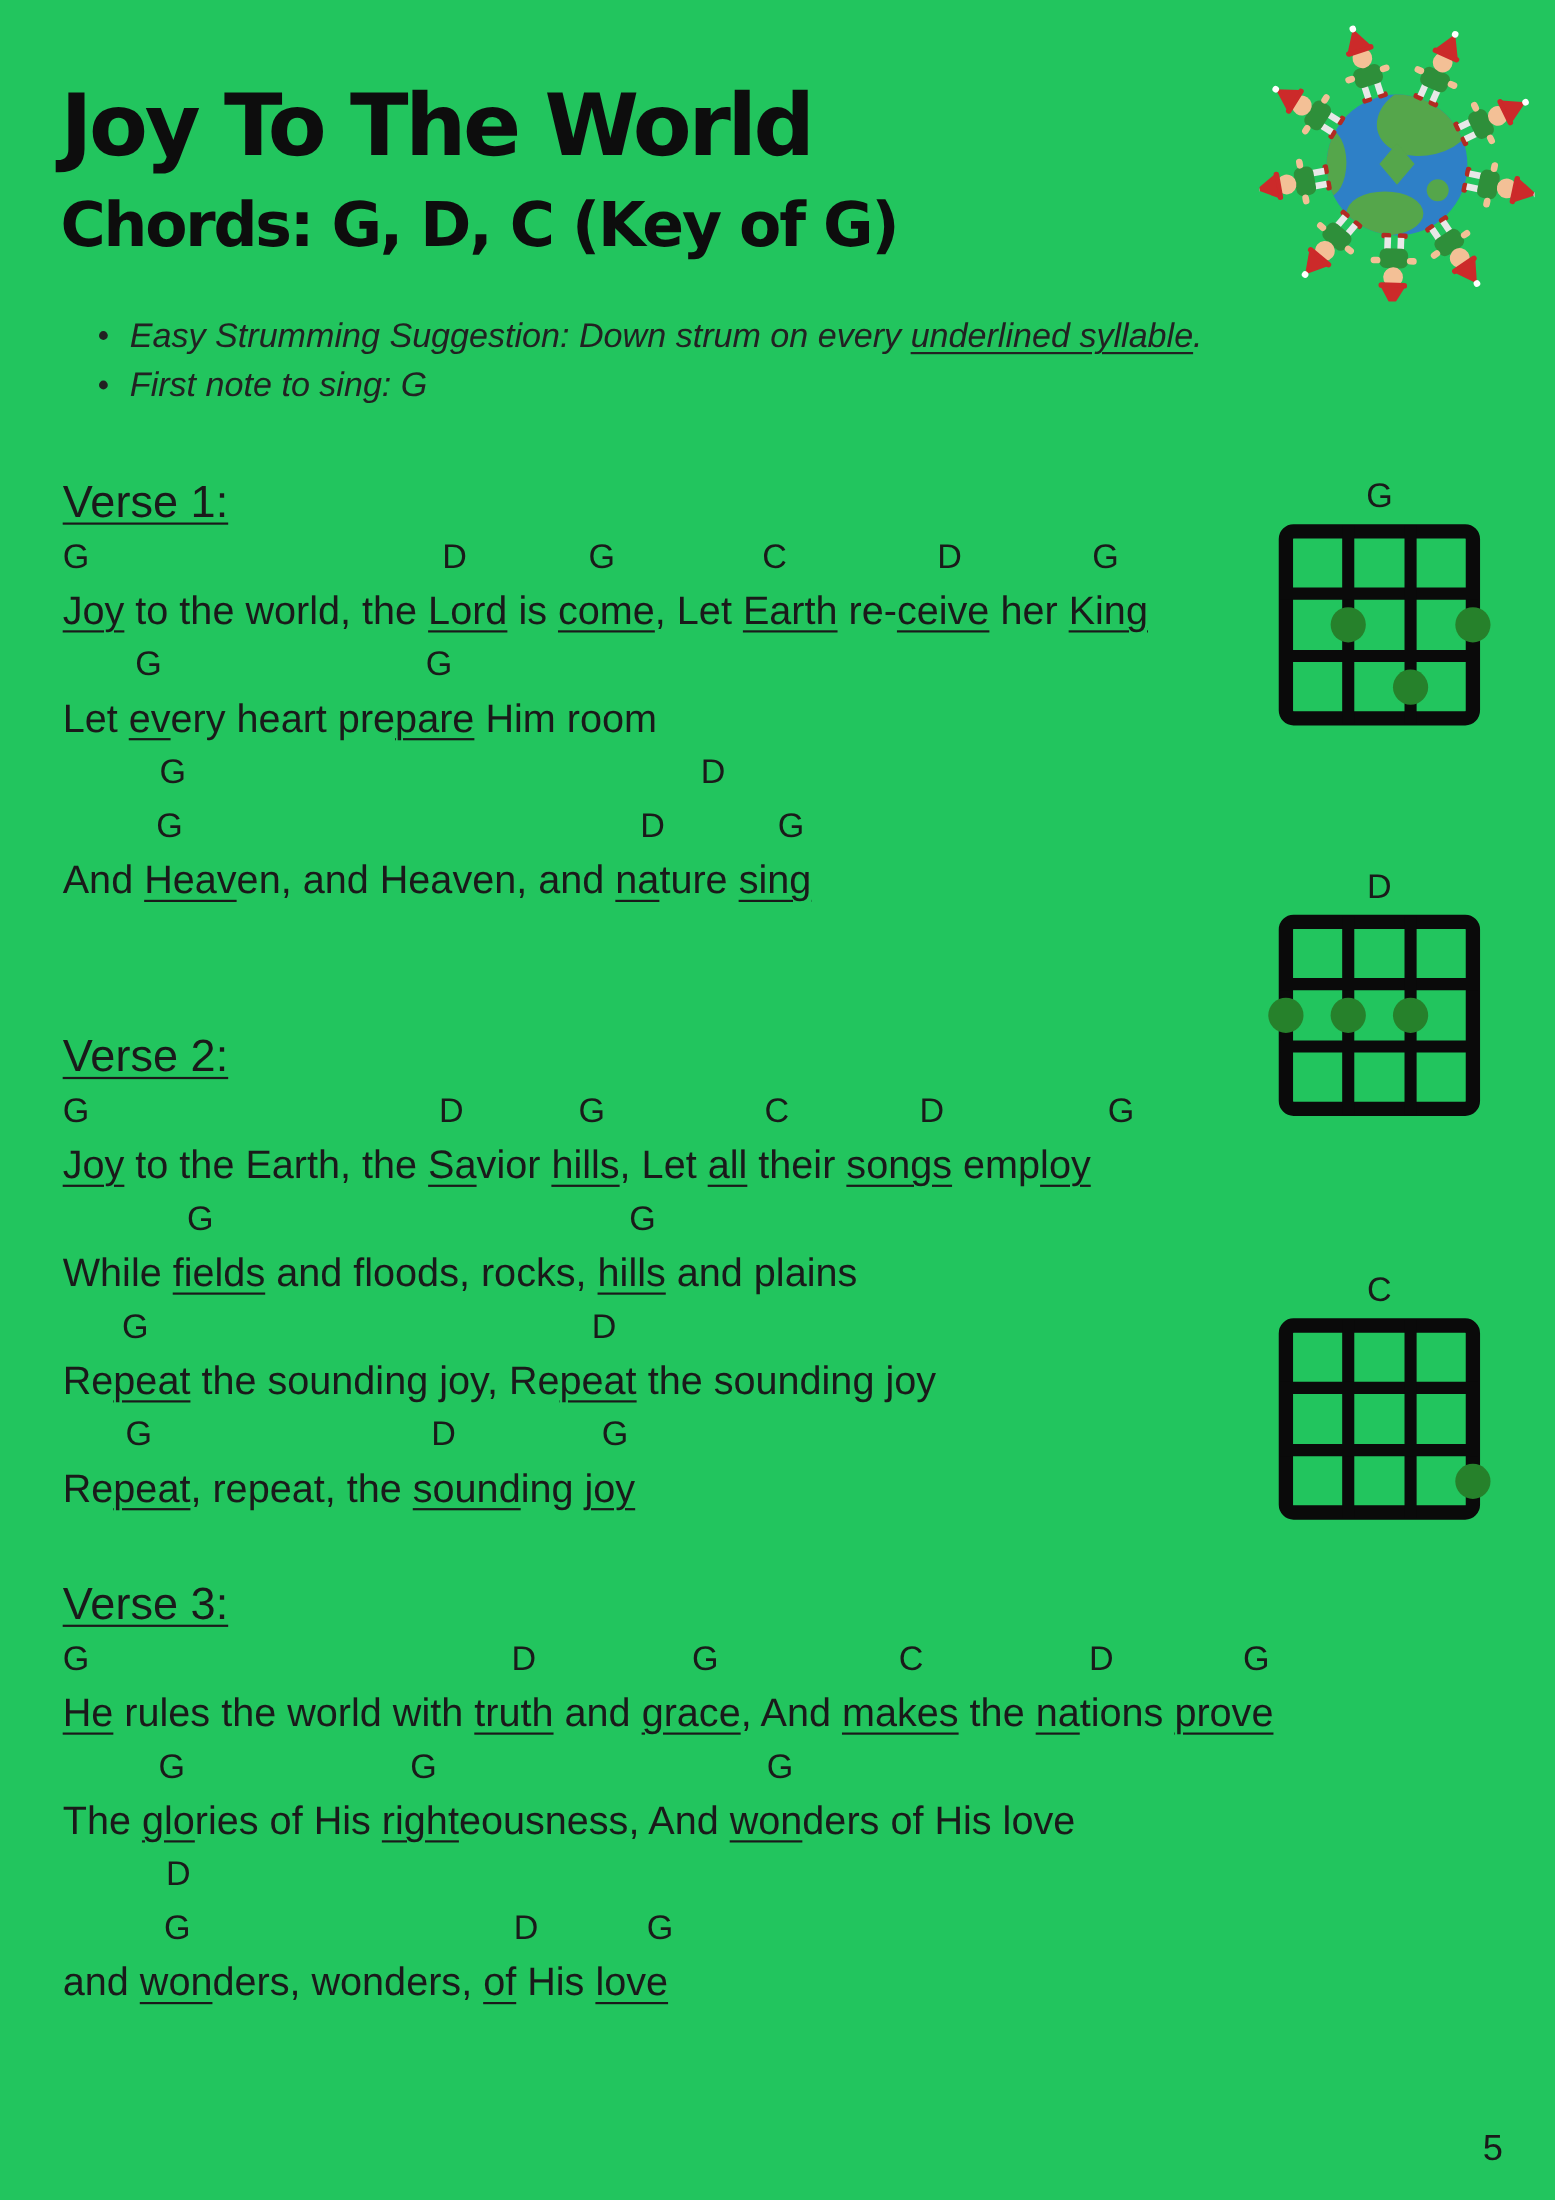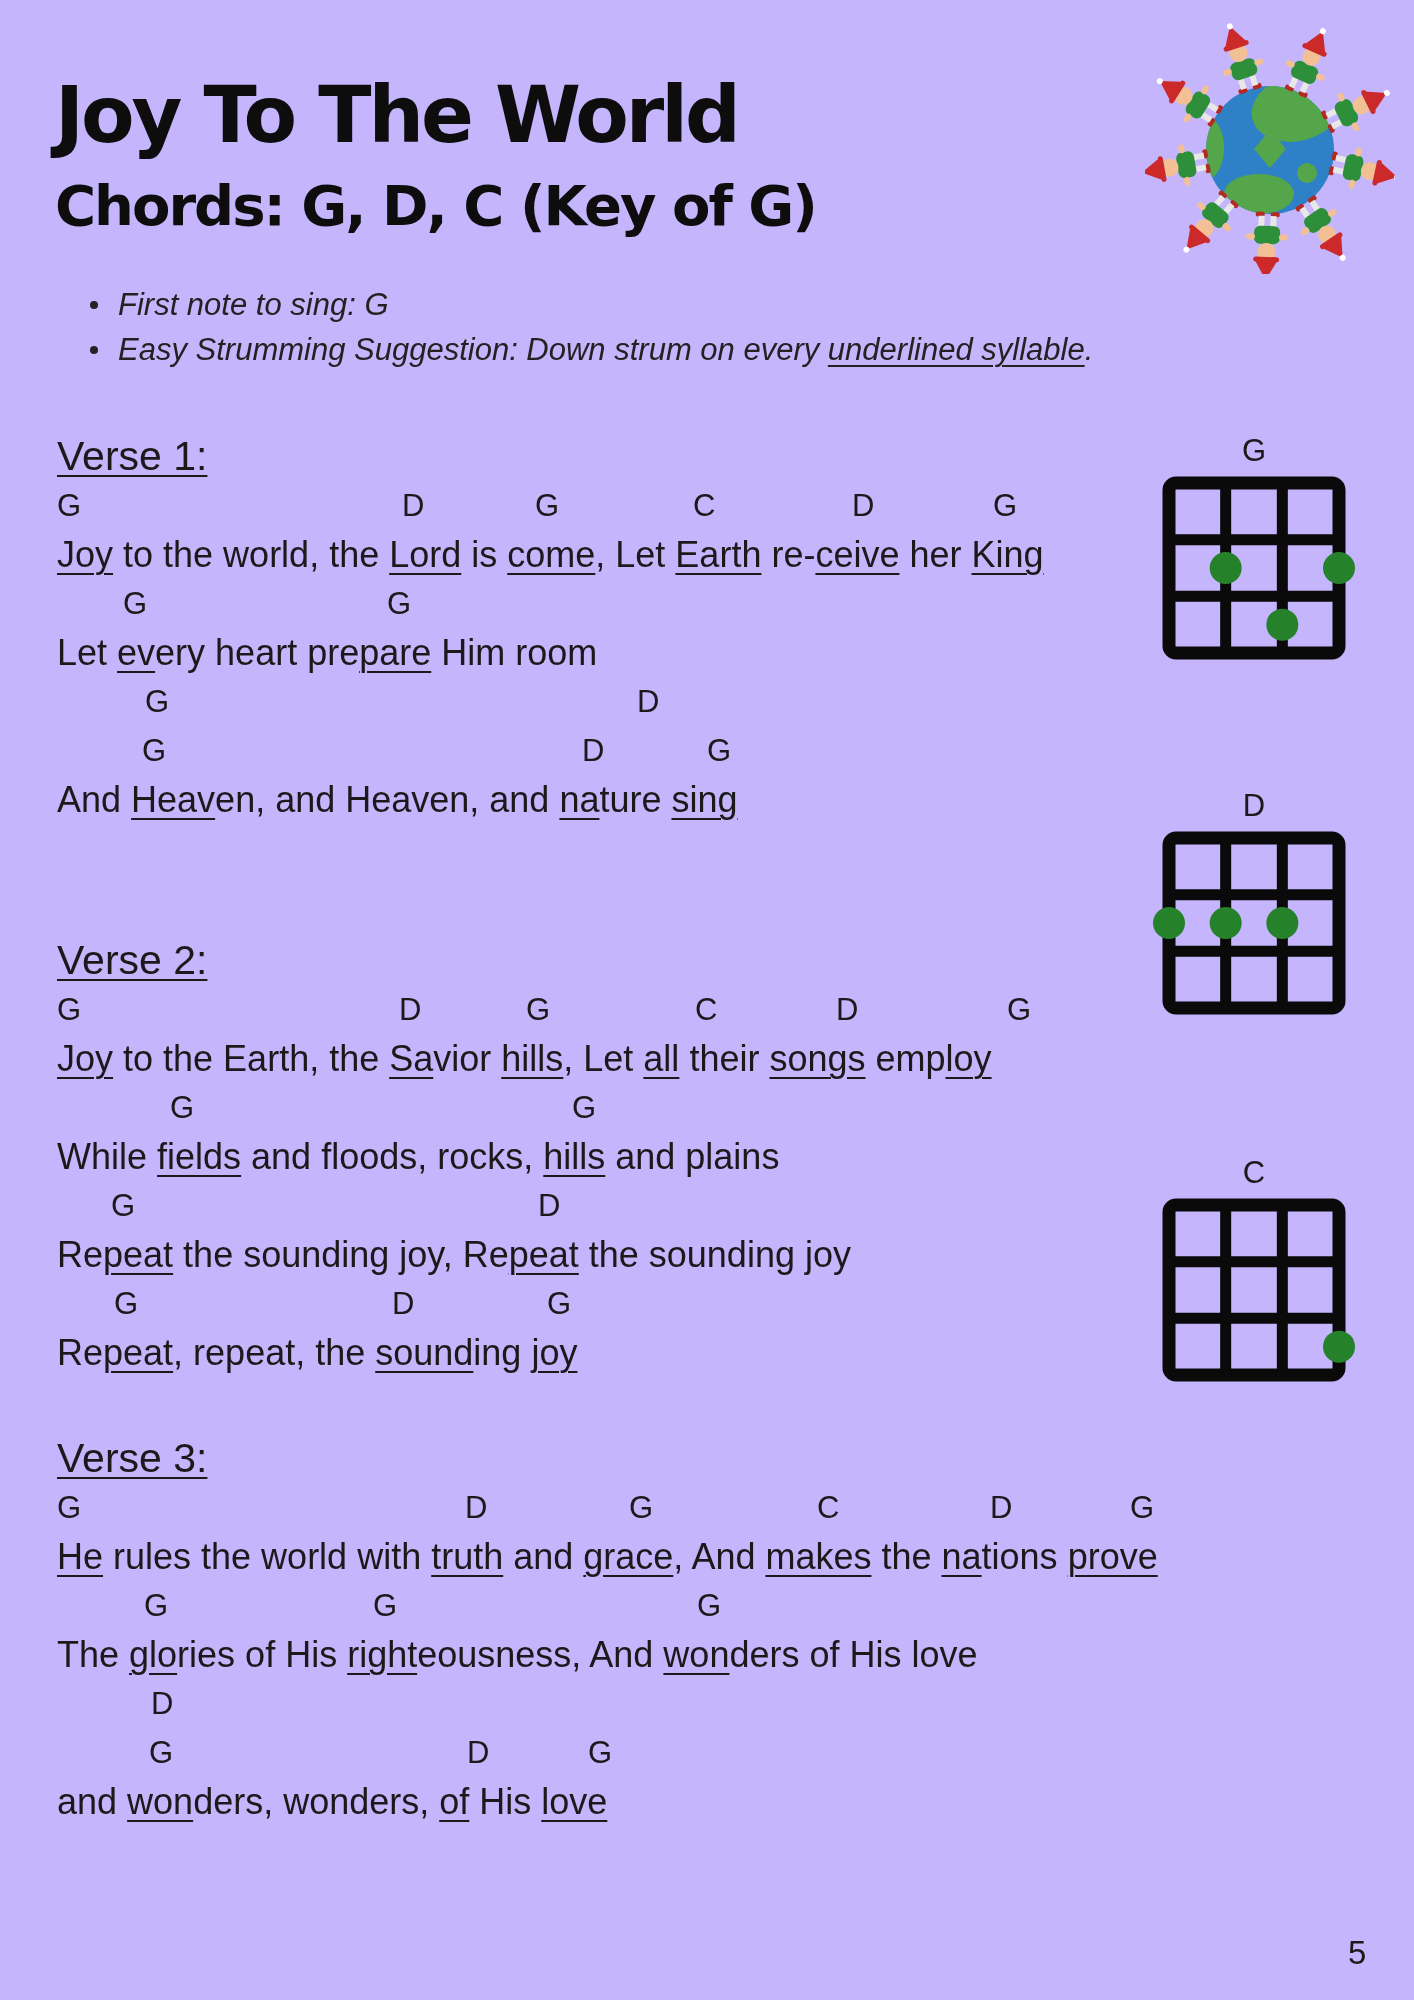--- a/index.html
+++ b/index.html
@@ -1,17 +1,17 @@
 <!DOCTYPE html>
 <html><head>
 <meta charset="utf-8">
 <style>
   html,body{margin:0;padding:0;background:#ffffff;}
   .page{
-    position:relative;width:1414px;height:2000px;background:#c4b5fd;
+    position:relative;width:1414px;height:2000px;background:#22c55e;
     font-family:"Liberation Sans","DejaVu Sans",sans-serif;color:#1a1a1a;overflow:hidden;
   }
   .title{
     position:absolute;left:55px;top:76px;margin:0;
     font-family:"DejaVu Sans","Liberation Sans",sans-serif;
     font-size:78px;font-weight:800;letter-spacing:-3px;line-height:1;color:#0d0d0d;
   }
   .subtitle{
     position:absolute;left:55px;top:178px;margin:0;
     font-family:"DejaVu Sans","Liberation Sans",sans-serif;
@@ -110,22 +110,22 @@
         </g>
     </g>
     <style>
       .elf-body{fill:#2e8f3a;} .elf-hat{fill:#cc2a2a;}
       #elves g:nth-child(2n) .elf-hat{fill:#2e8f3a;}
       #elves g:nth-child(3n) .elf-body{fill:#cc2a2a;}
     </style>
   </svg>
 
   <ul class="notes" id="notes-list">
+      <li><span>Easy Strumming Suggestion: Down strum on every </span><span class="u">underlined syllable</span><span>.</span></li>
       <li><span>First note to sing: G</span></li>
-      <li><span>Easy Strumming Suggestion: Down strum on every </span><span class="u">underlined syllable</span><span>.</span></li>
     </ul>
 
   <div id="verses-root">
       <div class="verse" style="top: 432px;">
         <div class="verse-heading">Verse 1:</div>
         <div class="chord-row">
           <span class="chord" style="left: 0px;">G</span>
           <span class="chord" style="left: 345px;">D</span>
           <span class="chord" style="left: 478px;">G</span>
           <span class="chord" style="left: 636px;">C</span>

